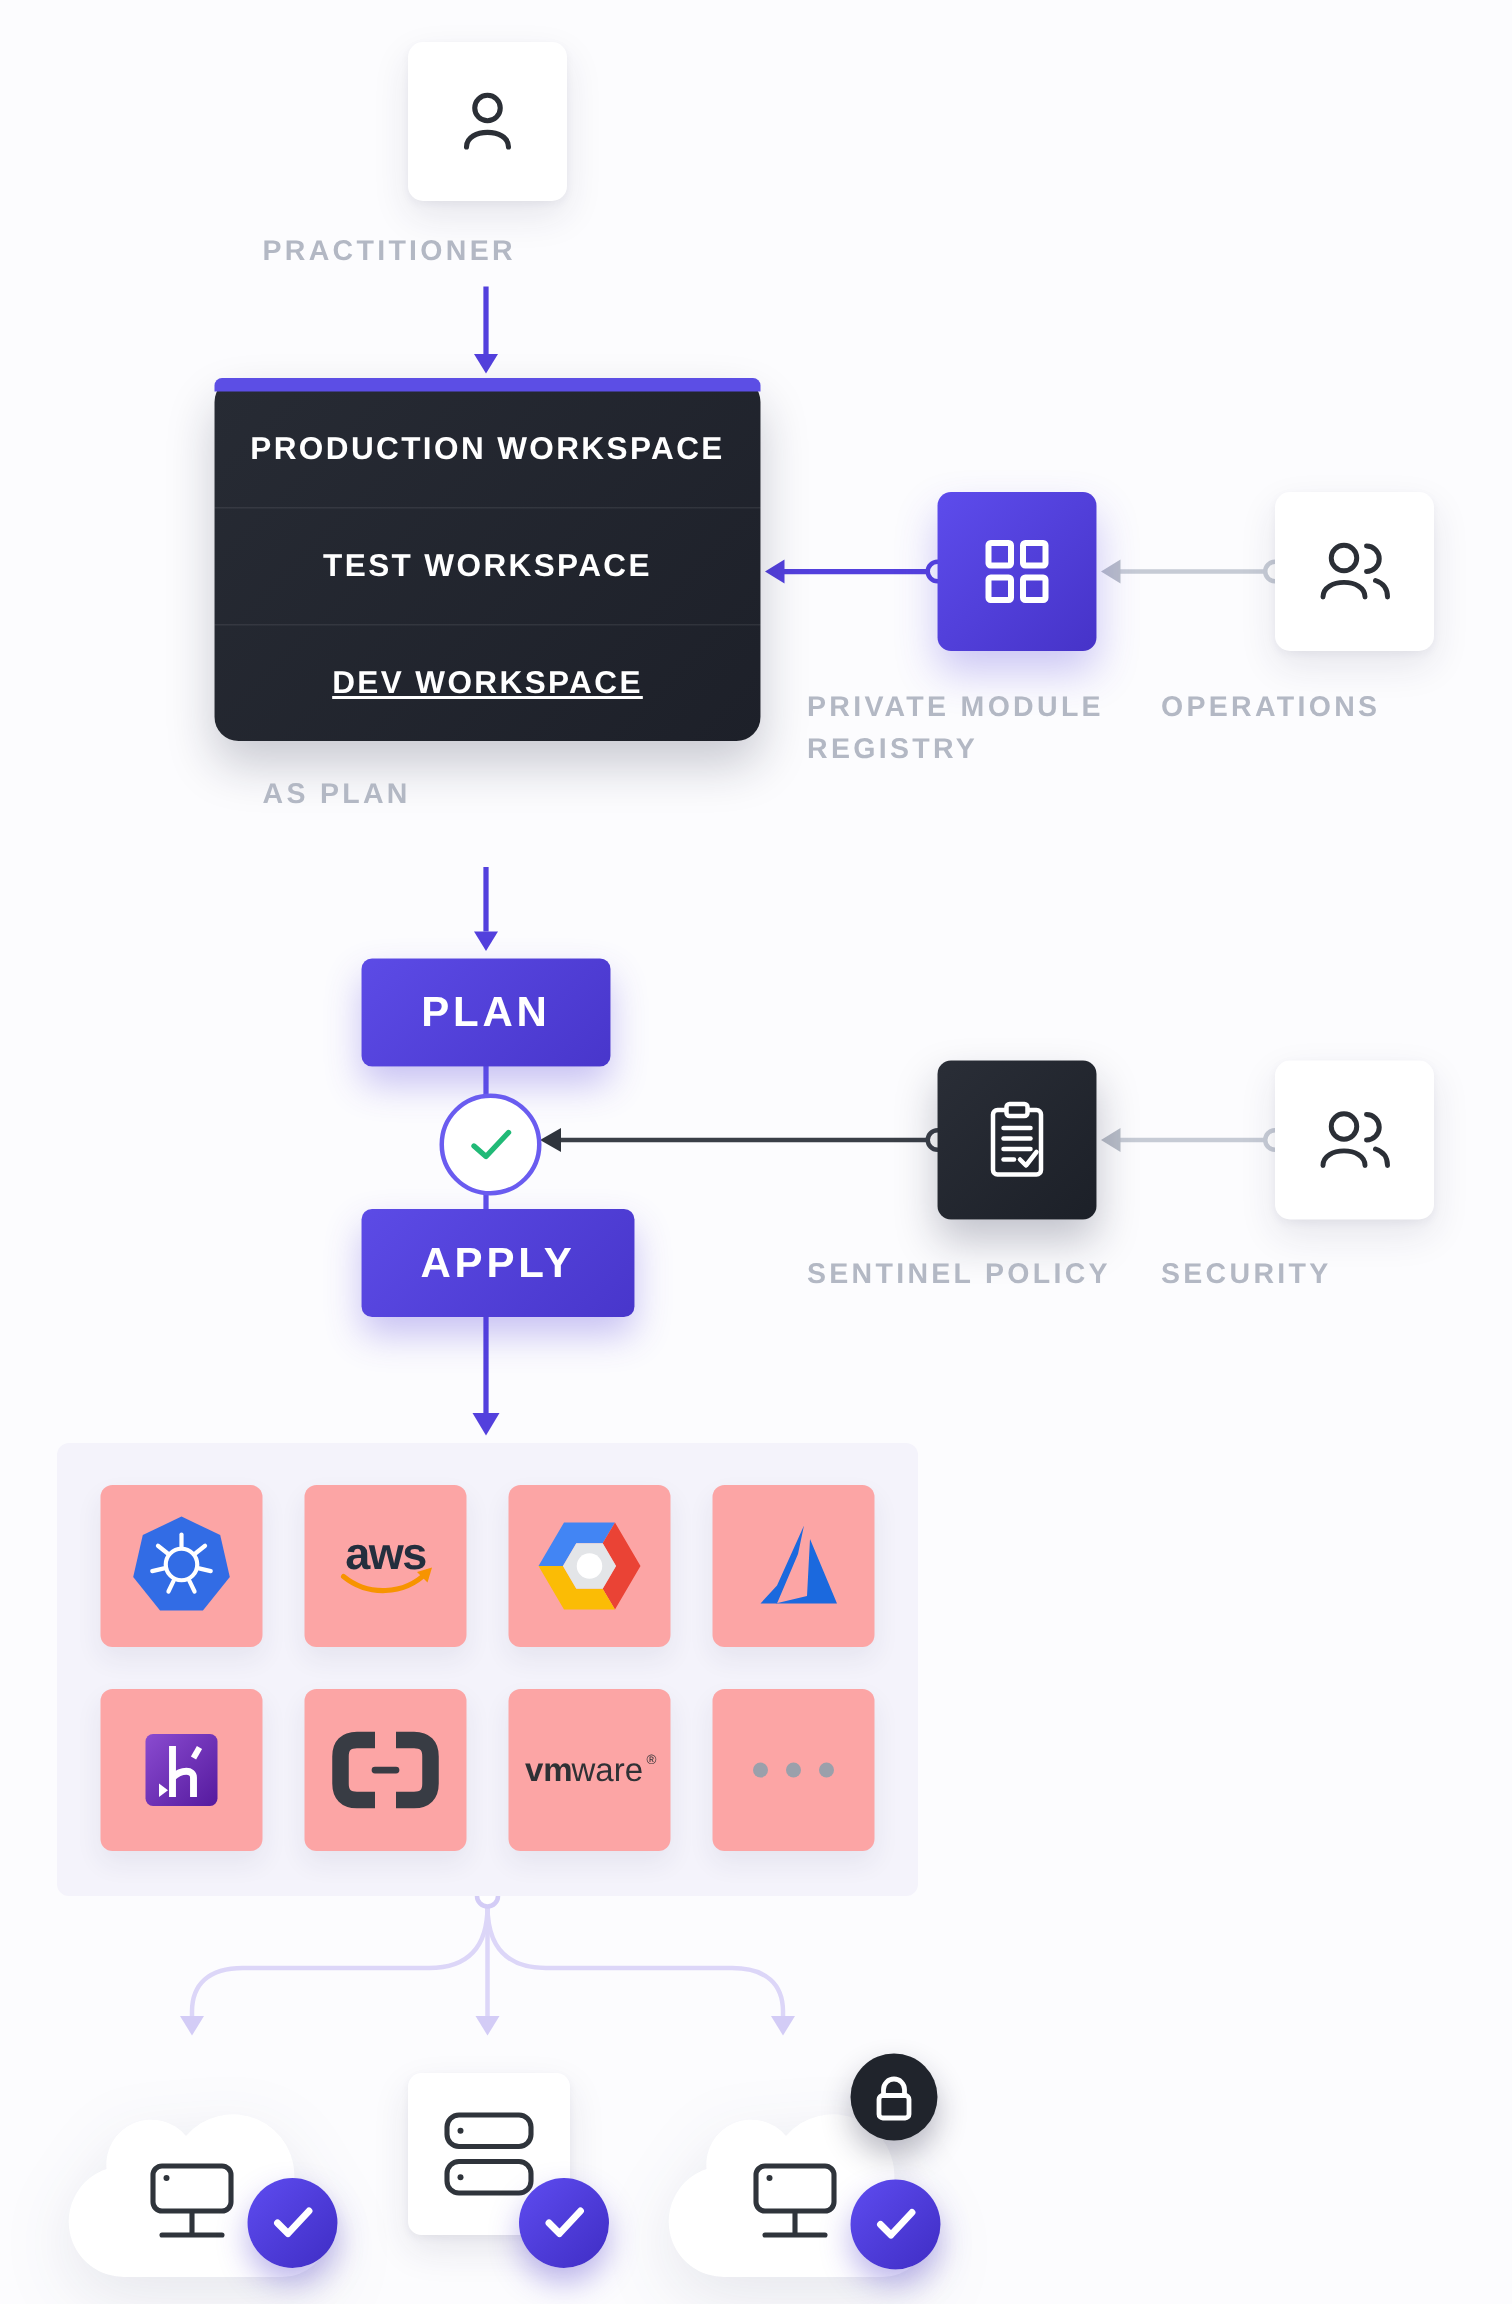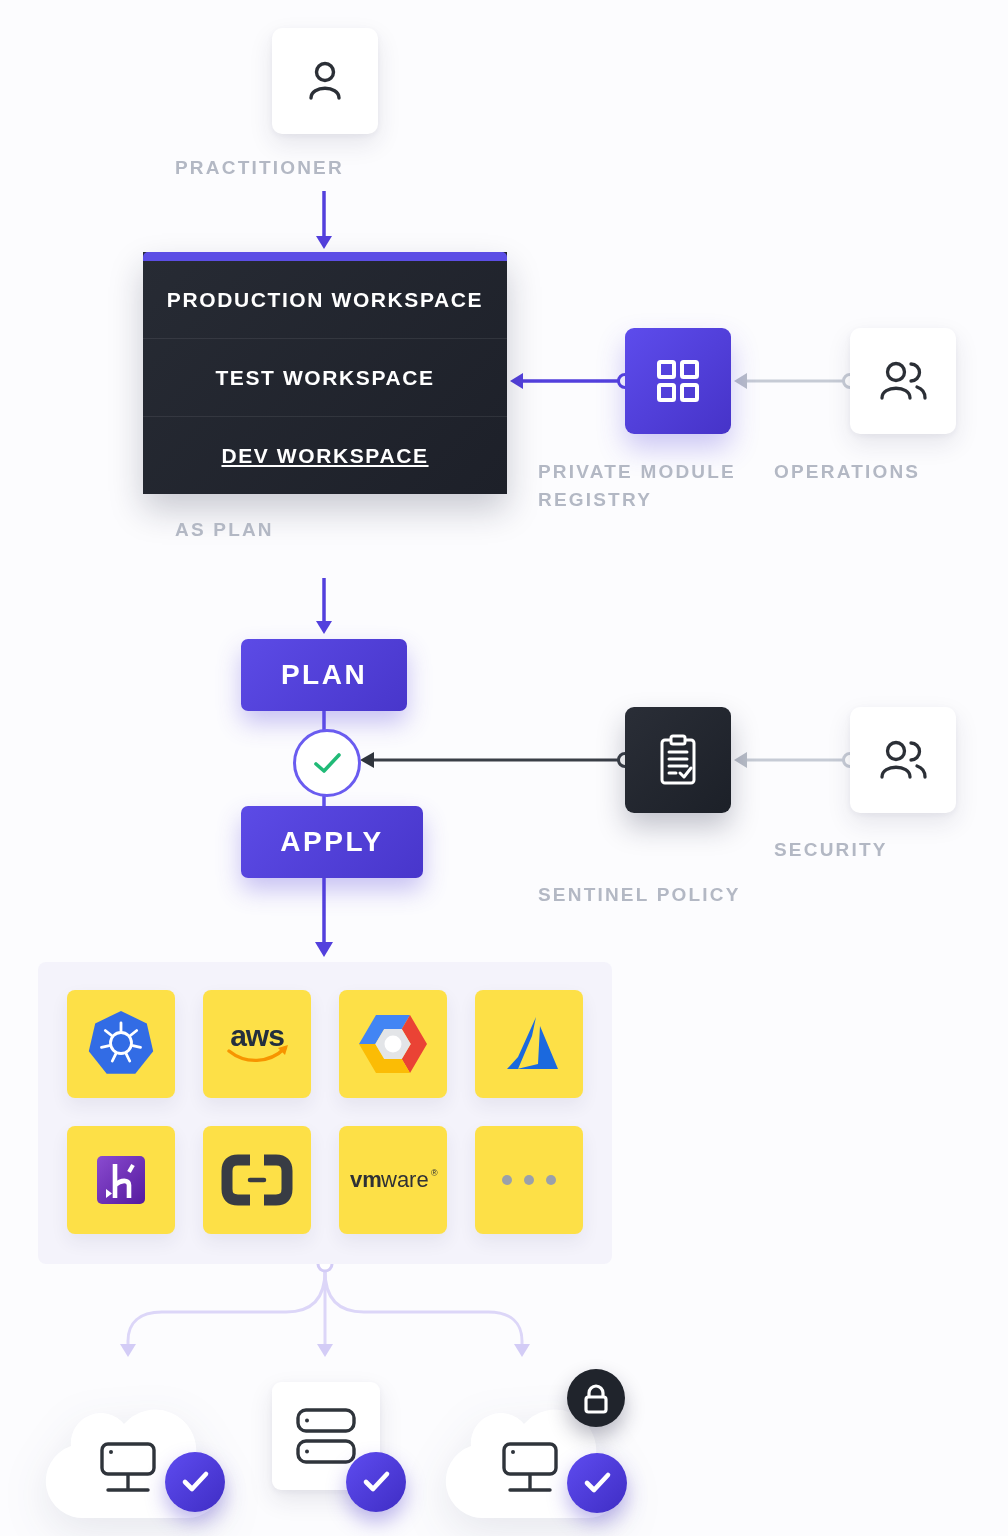--- a/index.html
+++ b/index.html
@@ -10,21 +10,21 @@
     background:#fff;border-radius:10px;
     box-shadow:0 10px 25px rgba(35,40,80,.10), 0 2px 6px rgba(35,40,80,.05);
     display:flex;align-items:center;justify-content:center;
   }
   .lbl{
     color:#b3b8c4;font-weight:bold;font-size:19px;letter-spacing:2.2px;
     line-height:28px;
   }
   .darkbox{
     background:linear-gradient(135deg,#272b34,#1d2029);
-    border-radius:0;
+    border-radius:16px;
     box-shadow:0 16px 32px rgba(25,28,55,.22);
   }
   .topbar{background:#5c4ee5;height:9px;border-radius:5px 5px 0 0;}
   .wsrow{
     flex:1;display:flex;align-items:center;justify-content:center;
     color:#fff;font-weight:bold;font-size:21px;letter-spacing:1.6px;
     border-bottom:1px solid rgba(255,255,255,.08);
   }
   .wsrow:last-child{border-bottom:none;text-decoration:underline;}
   .purplebox{
@@ -46,21 +46,21 @@
     display:flex;align-items:center;justify-content:center;
     color:#fff;font-weight:bold;font-size:28px;letter-spacing:2.5px;
   }
   .checkcircle{
     width:62px;height:62px;border-radius:50%;
     background:#fff;border:3px solid #6a5cf0;
     display:flex;align-items:center;justify-content:center;
   }
   .panel{background:#f4f3fb;border-radius:8px;}
   .pcard{
-    position:absolute;width:108px;height:108px;background:#fde047;border-radius:8px;
+    position:absolute;width:108px;height:108px;background:#fca5a5;border-radius:8px;
     box-shadow:0 8px 18px rgba(40,45,90,.07);
     display:flex;align-items:center;justify-content:center;
   }
   .badge{
     border-radius:50%;
     background:linear-gradient(135deg,#5e4cf0,#3f2dc4);
     box-shadow:0 10px 20px rgba(70,50,200,.35);
     display:flex;align-items:center;justify-content:center;
   }
   .lockbadge{
@@ -168,21 +168,21 @@
     <svg width="52" height="56" viewBox="-26 -28 52 56">
       <rect x="-16" y="-20" width="32" height="43" rx="3" fill="none" stroke="#fff" stroke-width="3"></rect>
       <rect x="-7" y="-24" width="14" height="8" rx="2" fill="#22262e" stroke="#fff" stroke-width="3"></rect>
       <line x1="-9" y1="-8" x2="9" y2="-8" stroke="#fff" stroke-width="3" stroke-linecap="round"></line>
       <line x1="-9" y1="-1" x2="9" y2="-1" stroke="#fff" stroke-width="3" stroke-linecap="round"></line>
       <line x1="-9" y1="6" x2="9" y2="6" stroke="#fff" stroke-width="3" stroke-linecap="round"></line>
       <line x1="-9" y1="13" x2="-2" y2="13" stroke="#fff" stroke-width="3" stroke-linecap="round"></line>
       <polyline points="2,13 6,17 13,8" fill="none" stroke="#fff" stroke-width="3" stroke-linecap="round" stroke-linejoin="round"></polyline>
     </svg>
   </div>
-  <div class="abs lbl" style="left:538px;top:881px;width:280px">SENTINEL POLICY</div>
+  <div class="abs lbl" style="left:538px;top:836px;width:280px">SENTINEL POLICY</div>
 
   <div class="abs card" style="left:850px;top:707px;width:106px;height:106px">
     <svg width="58" height="56" viewBox="-29 -28 58 56">
       <circle cx="-7" cy="-9" r="8.5" fill="none" stroke="#2b2f36" stroke-width="3.3"></circle>
       <path d="M-21,17 C-21,4 7,4 7,17" fill="none" stroke="#2b2f36" stroke-width="3.3" stroke-linecap="round"></path>
       <path d="M8,-17 a8.5,8.5 0 0 1 0,17" fill="none" stroke="#2b2f36" stroke-width="3.3" stroke-linecap="round"></path>
       <path d="M14,6 c6,2 8,6 8,11" fill="none" stroke="#2b2f36" stroke-width="3.3" stroke-linecap="round"></path>
     </svg>
   </div>
   <div class="abs lbl" style="left:774px;top:836px;width:260px">SECURITY</div>

